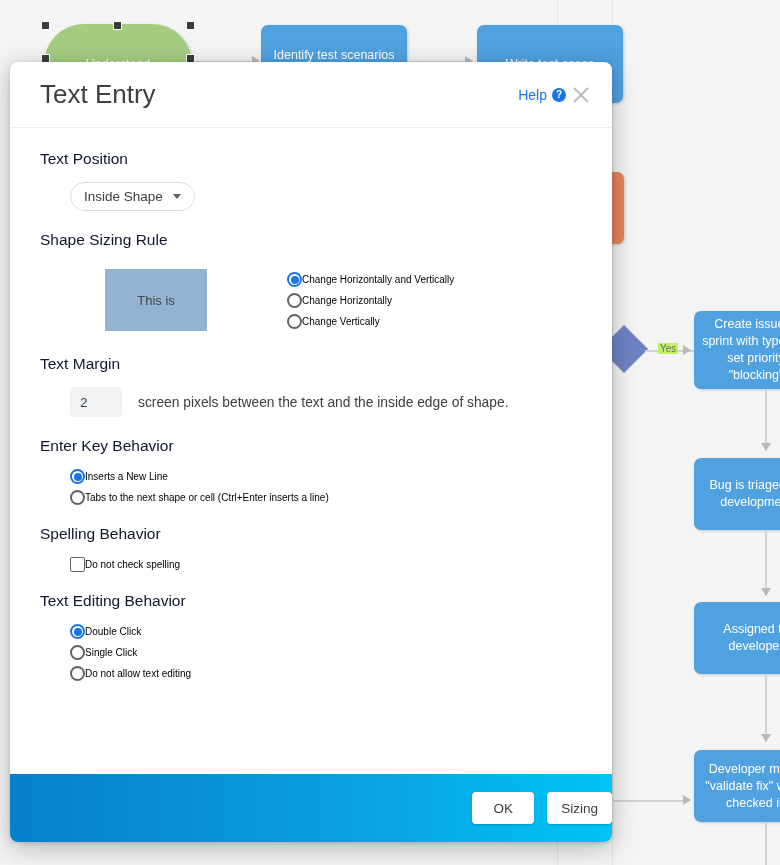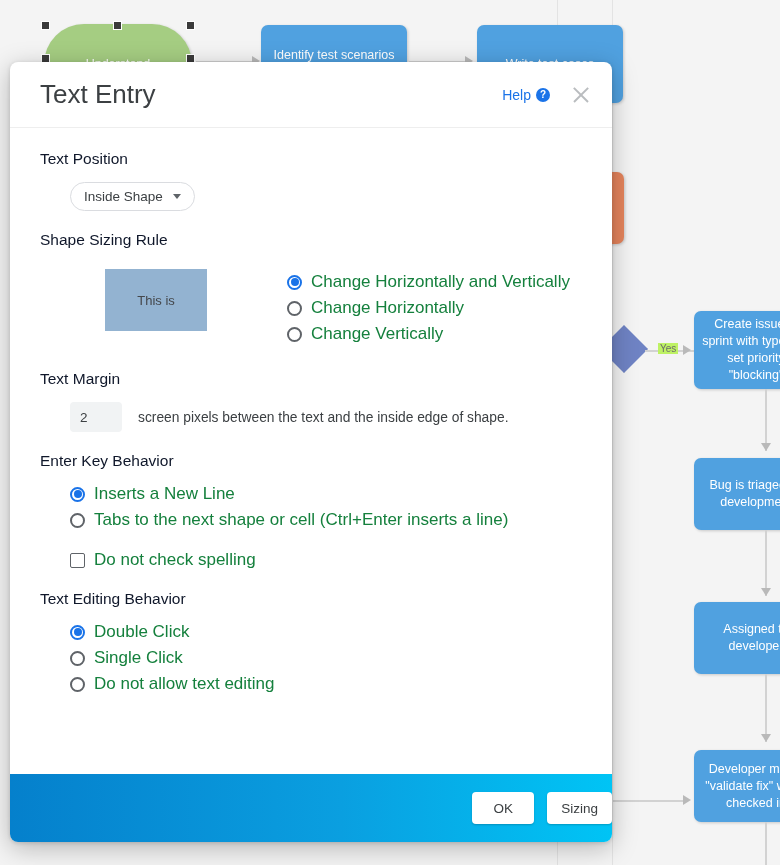--- a/index.html
+++ b/index.html
@@ -113,21 +113,21 @@
   }
   #modal-title {
     font-size: 26px;
     color: #3c4043;
     font-weight: 400;
     flex: 1;
   }
   .header-right {
     display: flex;
     align-items: center;
-    gap: 20px;
+    gap: 4px;
   }
   #help-link {
     display: flex;
     align-items: center;
     gap: 5px;
     color: #1a73e8;
     font-size: 14px;
     text-decoration: none;
     cursor: pointer;
   }
@@ -209,24 +209,23 @@
     align-items: center;
     justify-content: center;
     margin-left: 35px;
     margin-right: 80px;
   }
   .radio-group { padding-top: 3px; }
 
   .opt {
     display: flex;
     align-items: center;
-    gap: 9px;
     margin-bottom: 6px;
-    font-size: 17px;
-    color: #15803d;
+    font-size: 10px;
+    color: #000000;
     cursor: pointer;
   }
   .radio {
     width: 15px; height: 15px;
     border-radius: 50%;
     border: 2px solid #5f6368;
     flex: 0 0 15px;
     position: relative;
     background: #ffffff;
   }
@@ -431,20 +430,21 @@
             <span>Inserts a New Line</span>
           </label>
           <label class="opt">
             <span class="radio"></span>
             <span>Tabs to the next shape or cell (Ctrl+Enter inserts a line)</span>
           </label>
         </div>
       </div>
 
       <div class="section">
+        <div class="section-title">Spelling Behavior</div>
         <div class="indent">
           <label class="opt">
             <span class="checkbox"></span>
             <span>Do not check spelling</span>
           </label>
         </div>
       </div>
 
       <div class="section">
         <div class="section-title">Text Editing Behavior</div>

